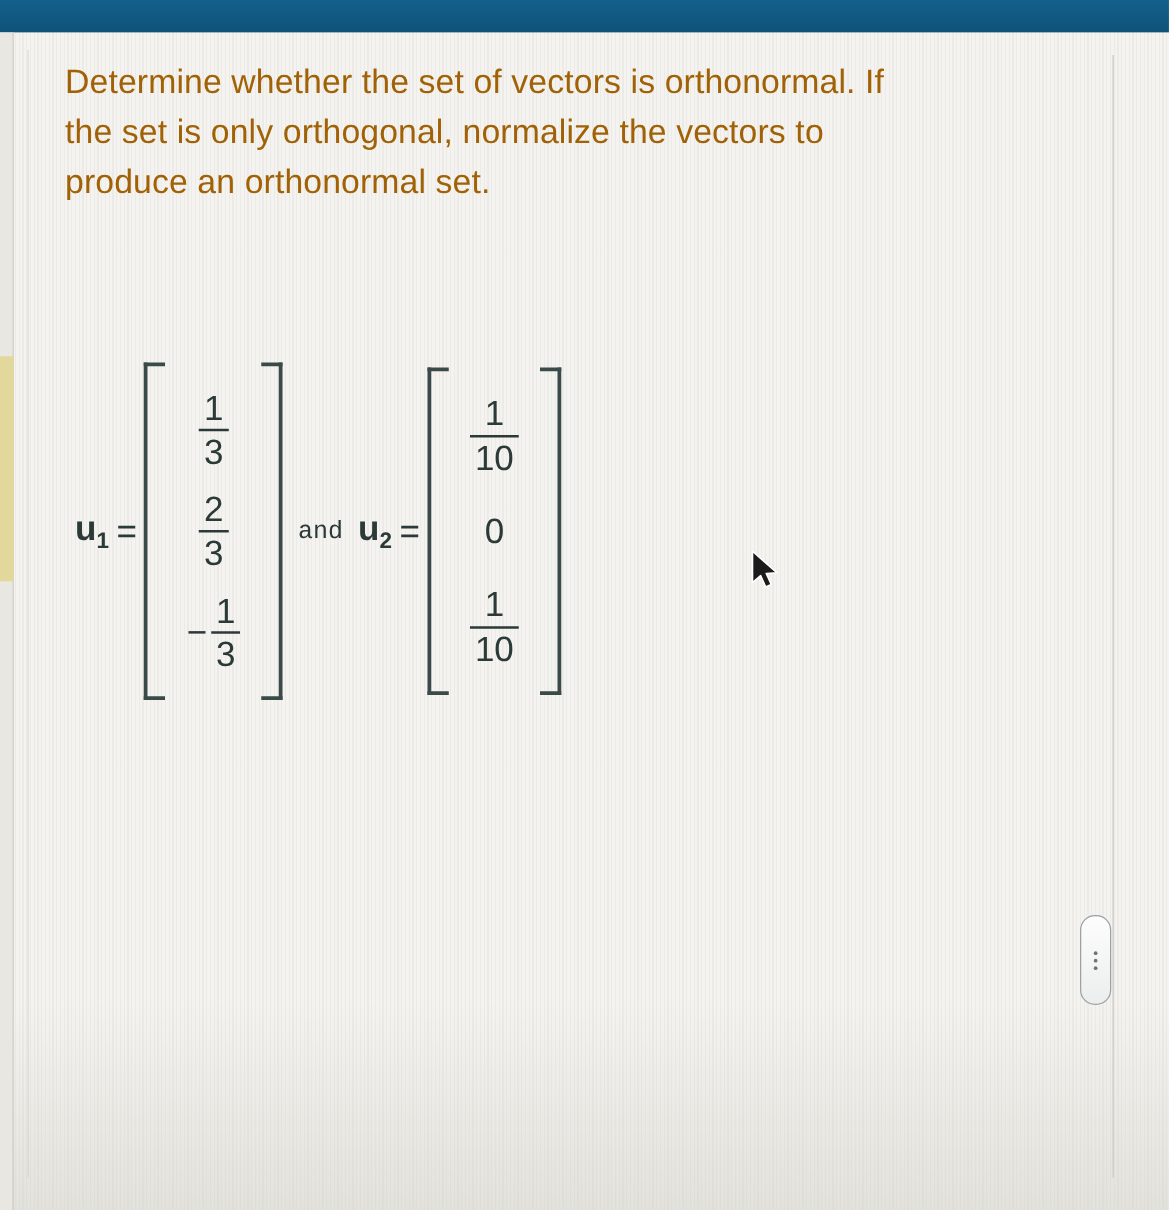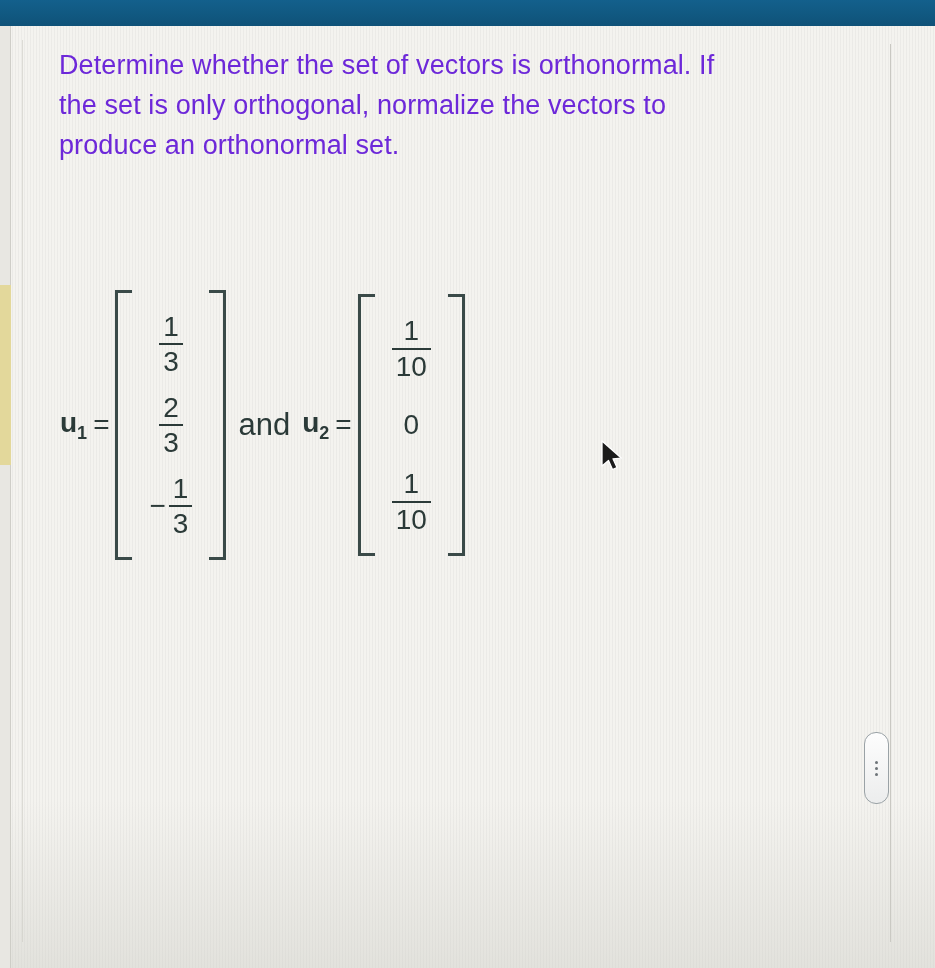--- a/index.html
+++ b/index.html
@@ -86,25 +86,25 @@
     left: 22px;
     width: 1px;
     height: 902px;
     background: #dcdbd5;
   }
 
   
   .question {
     position: absolute;
     top: 46px;
-    left: 59px;
+    left: 52px;
     width: 700px;
     font-size: 27px;
     line-height: 1.48;
-    color: #6d28d9;
+    color: #a16207;
     letter-spacing: 0.1px;
   }
 
   
   .math-row {
     position: absolute;
     top: 290px;
     left: 60px;
     display: flex;
     align-items: center;
@@ -179,23 +179,24 @@
   .frac .den {
     font-size: 28px;
     border-top: 2px solid #2b3a38;
     padding: 2px 4px 0 4px;
   }
   .neg {
     font-size: 28px;
     margin-right: 3px;
   }
   .and-text {
-    font-size: 31px;
+    font-size: 20px;
     margin: 12px 12px;
     white-space: nowrap;
+    font-family: Liberation Mono, monospace;
   }
 
   
   .cursor {
     position: absolute;
     top: 440px;
     left: 600px;
     width: 28px;
     height: 34px;
     pointer-events: none;

